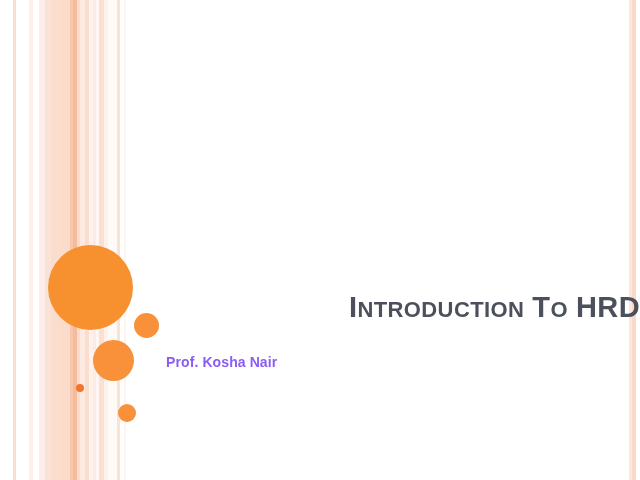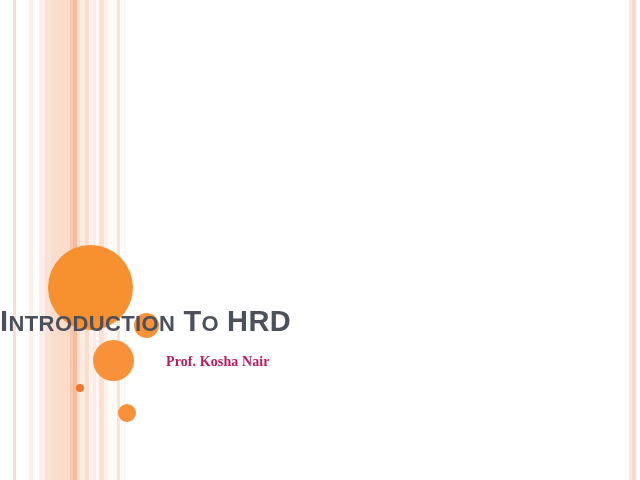--- a/index.html
+++ b/index.html
@@ -29,23 +29,23 @@
   
   .circle {
     position: absolute;
     border-radius: 50%;
   }
 
   
   #title-block {
     position: absolute;
     left: 0;
-    top: 306px;
+    top: 292px;
     width: 640px;
-    text-align: left;
+    text-align: right;
   }
   #slide-title {
     display: inline-block;
     color: #4b505c;
     font-family: "Liberation Sans", sans-serif;
     font-weight: bold;
     font-size: 29px;
     letter-spacing: 0.4px;
     white-space: nowrap;
     line-height: 1.1;
@@ -116,16 +116,16 @@
       <div class="circle" style="left: 118px; top: 404px; width: 18px; height: 18px; background: rgb(248, 145, 58);"></div>
     </div>
 
   <div id="title-block">
     <div id="slide-title" style="color: rgb(75, 80, 92);">
       <span class="sc-lead">I</span><span class="sc-rest">NTRODUCTION</span><span class="word-gap"></span><span class="sc-lead">T</span><span class="sc-rest">O</span><span class="word-gap"></span><span class="sc-lead">HRD</span>
     </div>
   </div>
 
   <div id="subtitle-block">
-    <div id="slide-subtitle" style="color: #be185d; font-family: Liberation Serif, serif;">Prof. Kosha Nair</div>
+    <div id="slide-subtitle" style="color: #8b5cf6;">Prof. Kosha Nair</div>
   </div>
 
 </div>
 
 </body></html>

